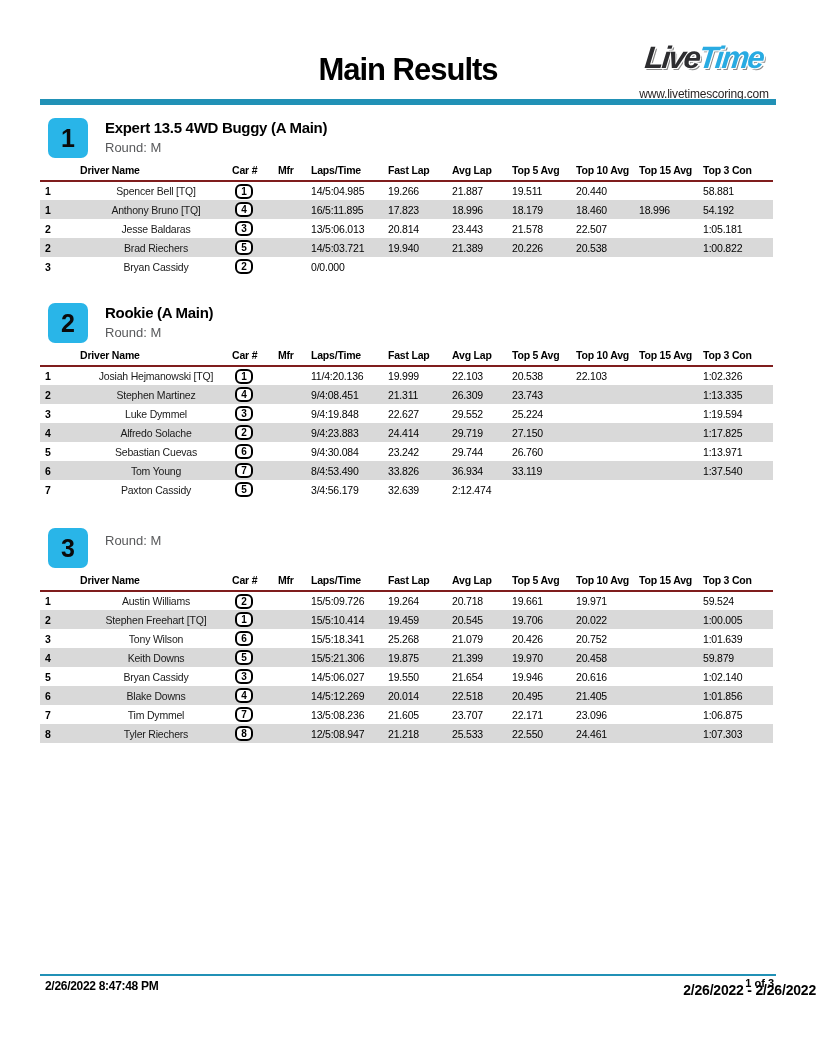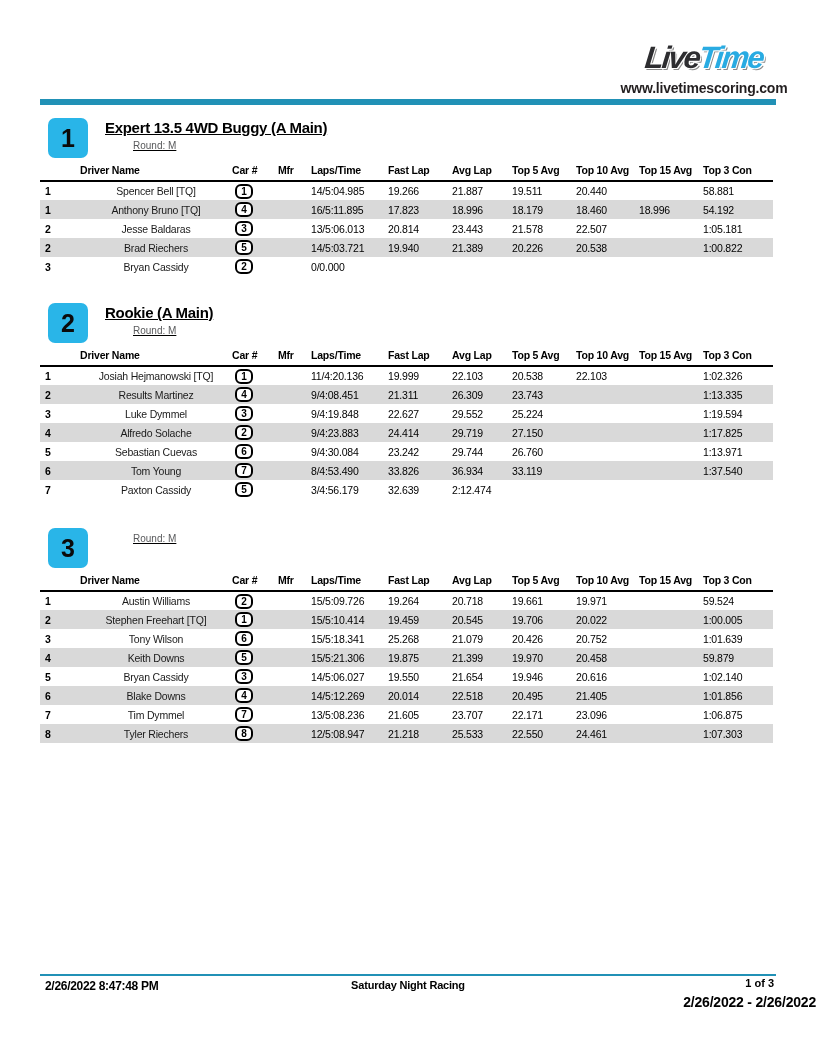--- a/index.html
+++ b/index.html
@@ -25,47 +25,47 @@
     position:absolute;top:40px;right:24px;width:176px;text-align:center;
   }
   .logo-text{
     display:inline-block;font-style:italic;font-weight:bold;font-size:31px;
     letter-spacing:-2px;transform:skewX(-6deg);white-space:nowrap;
     text-shadow:-1px -1px 0 #fff,1px -1px 0 #fff,-1px 1px 0 #fff,1px 1px 0 #fff,
                  2px 2px 0 #8a8a8a;
   }
   .logo-live{color:var(--logo-live);}
   .logo-time{color:var(--logo-time);}
-  .logo-site{font-size:14px;color:#231f20;margin-top:4px;letter-spacing:-0.2px;font-weight:bold;}
+  .logo-site{font-size:12px;color:#231f20;margin-top:11px;letter-spacing:-0.2px;}
   .accent-bar{position:absolute;top:99px;left:40px;width:736px;height:6px;background:var(--accent-bar);}
   
   #sections{position:absolute;inset:0;}
   .race-section{position:absolute;left:40px;width:733px;}
   .race-section:nth-child(1){top:116px;}
   .race-section:nth-child(2){top:301px;}
   .race-section:nth-child(3){top:526px;}
   .sec-badge{
     position:absolute;left:8px;top:2px;width:40px;height:40px;
     background:var(--section-badge);border-radius:7px;text-align:center;
   }
   .badge-num{font-size:25px;font-weight:bold;line-height:40px;color:#0b0b0b;}
-  .sec-head{position:absolute;left:65px;top:3px;text-decoration:underline;}
+  .sec-head{position:absolute;left:65px;top:3px;}
   .sec-title{font-size:15px;font-weight:bold;letter-spacing:-0.3px;line-height:17px;}
-  .sec-round{font-size:10px;color:#58595b;margin-top:4px;margin-left:28px;}
+  .sec-round{font-size:13px;color:#58595b;margin-top:4px;}
   table.results{
     position:absolute;top:45px;left:0;width:733px;
     border-collapse:collapse;table-layout:fixed;
   }
   col.c-pos{width:40px;}  col.c-driver{width:152px;} col.c-car{width:46px;}
   col.c-mfr{width:33px;}  col.c-laps{width:77px;}   col.c-fast{width:64px;}
   col.c-avg{width:60px;}  col.c-t5{width:64px;}     col.c-t10{width:63px;}
   col.c-t15{width:64px;}  col.c-t3{width:70px;}
   thead th{
     text-align:left;font-size:10.5px;font-weight:bold;letter-spacing:-0.2px;
-    padding:0 0 4px 0;height:20px;vertical-align:bottom;border-bottom:2px solid #000000;
+    padding:0 0 4px 0;height:20px;vertical-align:bottom;border-bottom:2px solid #7f1d1d;
   }
   tbody td{
     height:19px;padding:0;font-size:10.5px;letter-spacing:-0.2px;
     vertical-align:middle;white-space:nowrap;overflow:hidden;
   }
   tbody tr:nth-child(even){background:var(--row-alt);}
   td.pos{padding-left:5px;font-weight:bold;}
   td.driver{color:#1a1a1a;text-align:center;}
   td.car{text-align:left;padding-left:3px;}
   .car-badge{
@@ -79,20 +79,21 @@
   .footer-center{position:absolute;left:0;width:100%;top:979px;text-align:center;font-weight:bold;}
   .footer-event{font-size:11px;letter-spacing:-0.2px;}
   .footer-dates{font-size:14px;margin-top:3px;letter-spacing:-0.2px;text-align:right;}
   .footer-right{position:absolute;right:42px;top:977px;font-weight:bold;font-size:11px;}
 </style>
 </head>
 <body>
 
 <div class="page">
 
+  <h1 class="page-title">Main Results</h1>
 
   <div class="logo">
     <span class="logo-text"><span class="logo-live">Live</span><span class="logo-time">Time</span></span>
     <div class="logo-site">www.livetimescoring.com</div>
   </div>
 
   <div class="accent-bar"></div>
 
   <div id="sections">
   <section class="race-section">
@@ -253,21 +254,21 @@
     <td class="stat">19.999</td>
     <td class="stat">22.103</td>
     <td class="stat">20.538</td>
     <td class="stat">22.103</td>
     <td class="stat"></td>
     <td class="stat">1:02.326</td>
   </tr>
 
   <tr>
     <td class="pos">2</td>
-    <td class="driver">Results Martinez</td>
+    <td class="driver">Stephen Martinez</td>
     <td class="car"><span class="car-badge">4</span></td>
     <td class="mfr"></td>
     <td class="stat">9/4:08.451</td>
     <td class="stat">21.311</td>
     <td class="stat">26.309</td>
     <td class="stat">23.743</td>
     <td class="stat"></td>
     <td class="stat"></td>
     <td class="stat">1:13.335</td>
   </tr>
@@ -494,18 +495,17 @@
     <td class="stat">1:07.303</td>
   </tr>
 </tbody>
     </table>
   </section>
 </div>
 
   <div class="footer-rule"></div>
   <div class="footer-left">2/26/2022 8:47:48 PM</div>
   <div class="footer-center">
-    <div class="footer-event">Saturday Night Racing</div>
     <div class="footer-dates">2/26/2022 - 2/26/2022</div>
   </div>
   <div class="footer-right">1 of 3</div>
 
 </div>
 
 </body></html>

